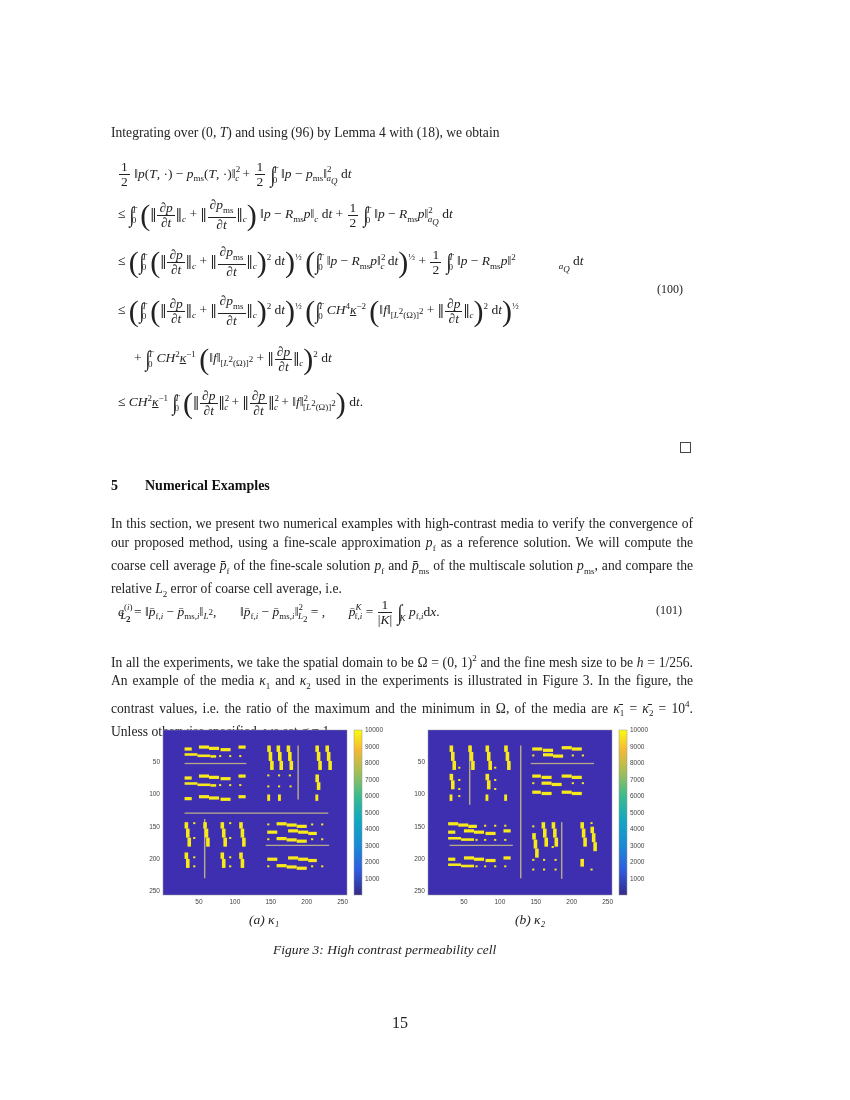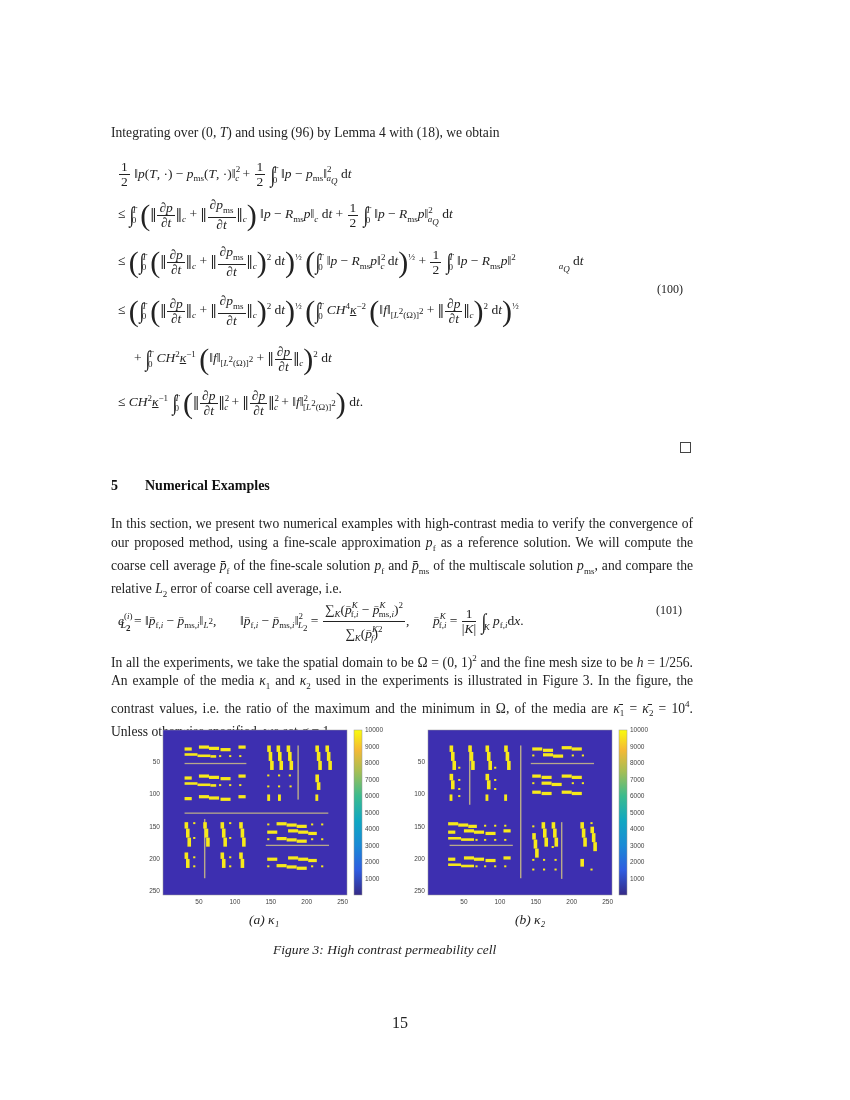--- a/index.html
+++ b/index.html
@@ -106,21 +106,21 @@
 
   <div class="p" style="top:515px;">
     In this section, we present two numerical examples with high-contrast media to verify the convergence of our proposed method, using a fine-scale approximation <i>p</i><sub>f</sub> as a reference solution.
     We will compute the coarse cell average <i>p̄</i><sub>f</sub> of the fine-scale solution <i>p</i><sub>f</sub> and <i>p̄</i><sub>ms</sub> of the multiscale solution <i>p</i><sub>ms</sub>, and compare the relative <i>L</i><sub>2</sub> error of coarse cell average, i.e.
   </div>
 
   <div class="eqline" style="left:118px; top:598px;">
     <i>e</i><sup>(<i>i</i>)</sup><sub style="margin-left:-12px;font-weight:bold;"><i>L</i><sub>2</sub></sub> = ‖<i>p̄</i><sub>f,<i>i</i></sub> − <i>p̄</i><sub>ms,<i>i</i></sub>‖<sub><i>L</i><sup>2</sup></sub>,
     &nbsp;&nbsp;&nbsp;&nbsp;&nbsp;
     ‖<i>p̄</i><sub>f,<i>i</i></sub> − <i>p̄</i><sub>ms,<i>i</i></sub>‖<sup>2</sup><sub style="margin-left:-5px;"><i>L</i><sub>2</sub></sub> =
-    <span class="frac"><span class="num">∑<sub><i>K</i></sub>(<i>p̄</i><sup><i>K</i></sup><sub style="margin-left:-7px;">f,<i>i</i></sub> − <i>p̄</i><sup><i>K</i></sup><sub style="margin-left:-7px;">ms,<i>i</i></sub>)<sup>2</sup></span><span>∑<sub><i>K</i></sub>(<i>p̄</i><sup><i>K</i></sup><sub style="margin-left:-7px;"><i>f</i></sub>)<sup>2</sup></span></span>,
+    ,
     &nbsp;&nbsp;&nbsp;&nbsp;&nbsp;
     <i>p̄</i><sup><i>K</i></sup><sub style="margin-left:-7px;">f,<i>i</i></sub> =
     <span class="frac"><span class="num">1</span><span>|<i>K</i>|</span></span>
     <span class="int">∫</span><span class="lim"><span>&nbsp;</span><span><i>K</i></span></span>
     <i>p</i><sub>f,<i>i</i></sub>d<i>x</i>.
   </div>
   <div class="eqnum" style="top:603px; left:656px;">(101)</div>
 
   <div class="p" style="top:649px;">
     In all the experiments, we take the spatial domain to be Ω = (0, 1)<sup>2</sup> and the fine mesh size to be <i>h</i> = 1/256. An example of the media <i>κ</i><sub>1</sub> and <i>κ</i><sub>2</sub> used in the experiments is illustrated in Figure 3. In the figure, the contrast values, i.e. the ratio of the maximum and the minimum in Ω, of the media are <i>κ̄</i><sub>1</sub> = <i>κ̄</i><sub>2</sub> = 10<sup>4</sup>. Unless otherwise specified, we set <i>σ</i> = 1.

